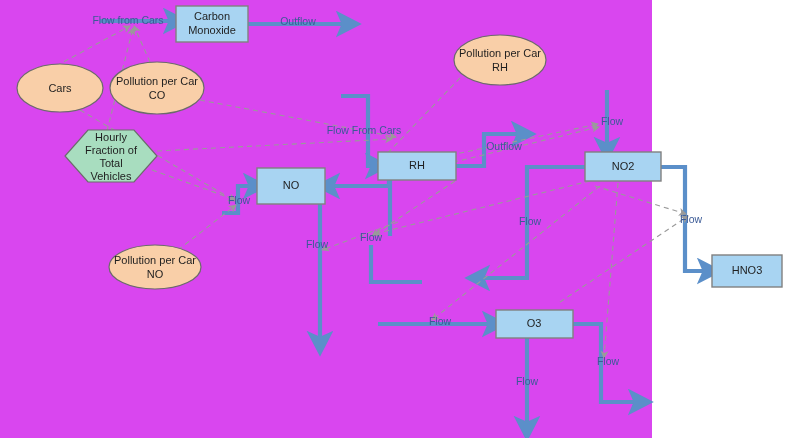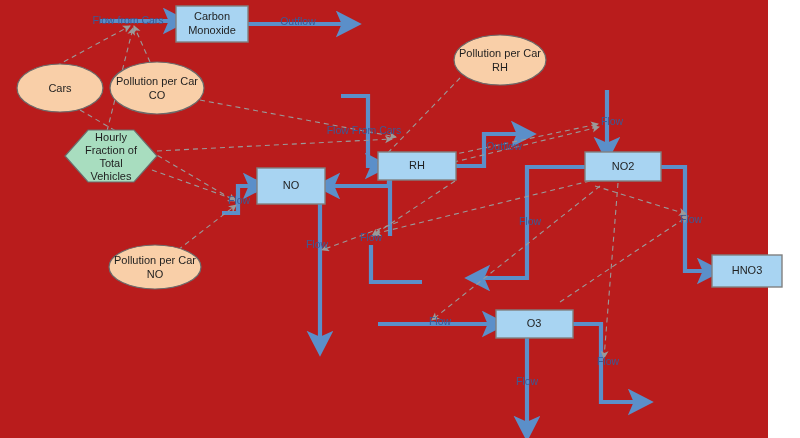--- a/index.html
+++ b/index.html
@@ -6,22 +6,22 @@
     margin: 0; padding: 0;
     background: #ffffff;
   }
   body {
     width: 800px; height: 438px;
     font-family: "Liberation Sans", sans-serif;
     overflow: hidden;
   }
   #diagram-root {
     position: relative;
-    width: 768px; height: 438px;
-    background: #b91c1c;
+    width: 652px; height: 438px;
+    background: #d946ef;
   }
   svg#canvas {
     position: absolute;
     left: 0; top: 0;
     width: 800px; height: 438px;
   }
   .node-label {
     font-family: "Liberation Sans", sans-serif;
     font-size: 11px;
     fill: #1f1f1f;

